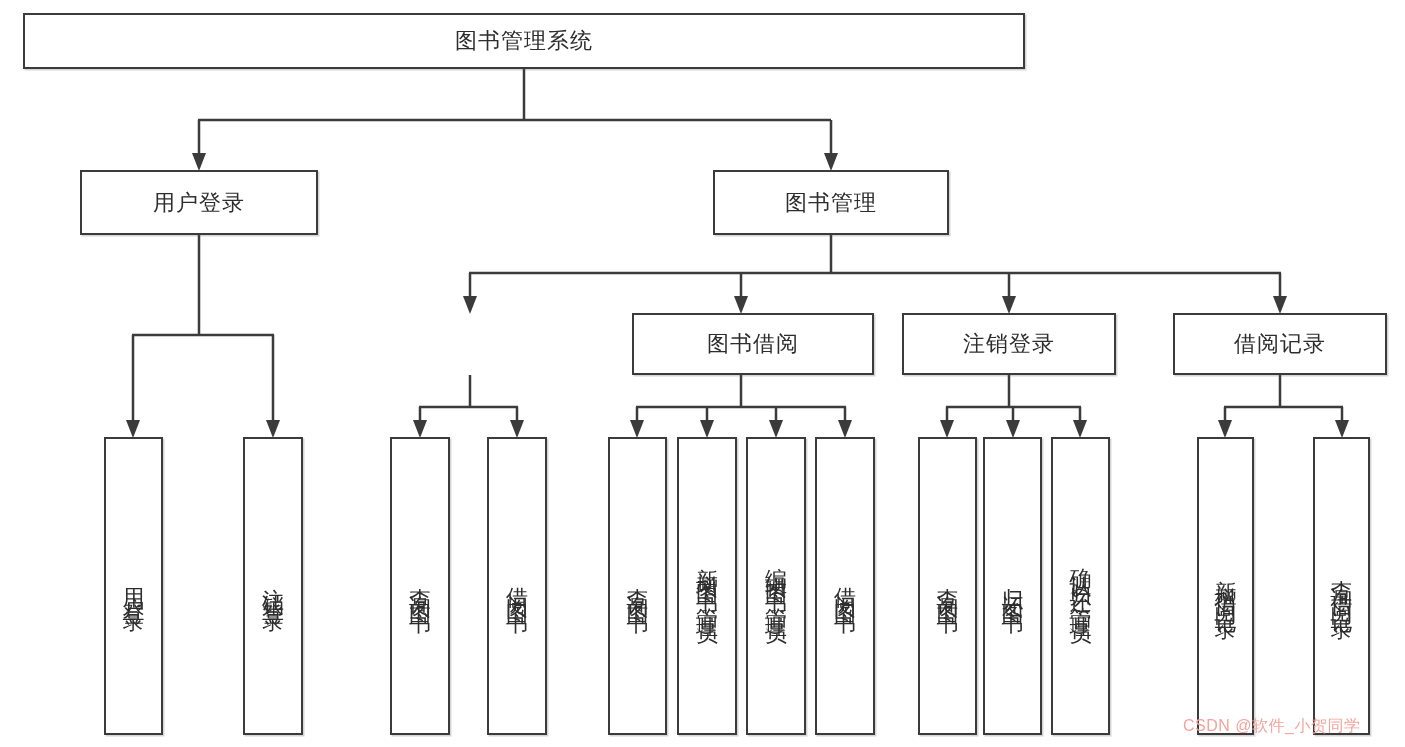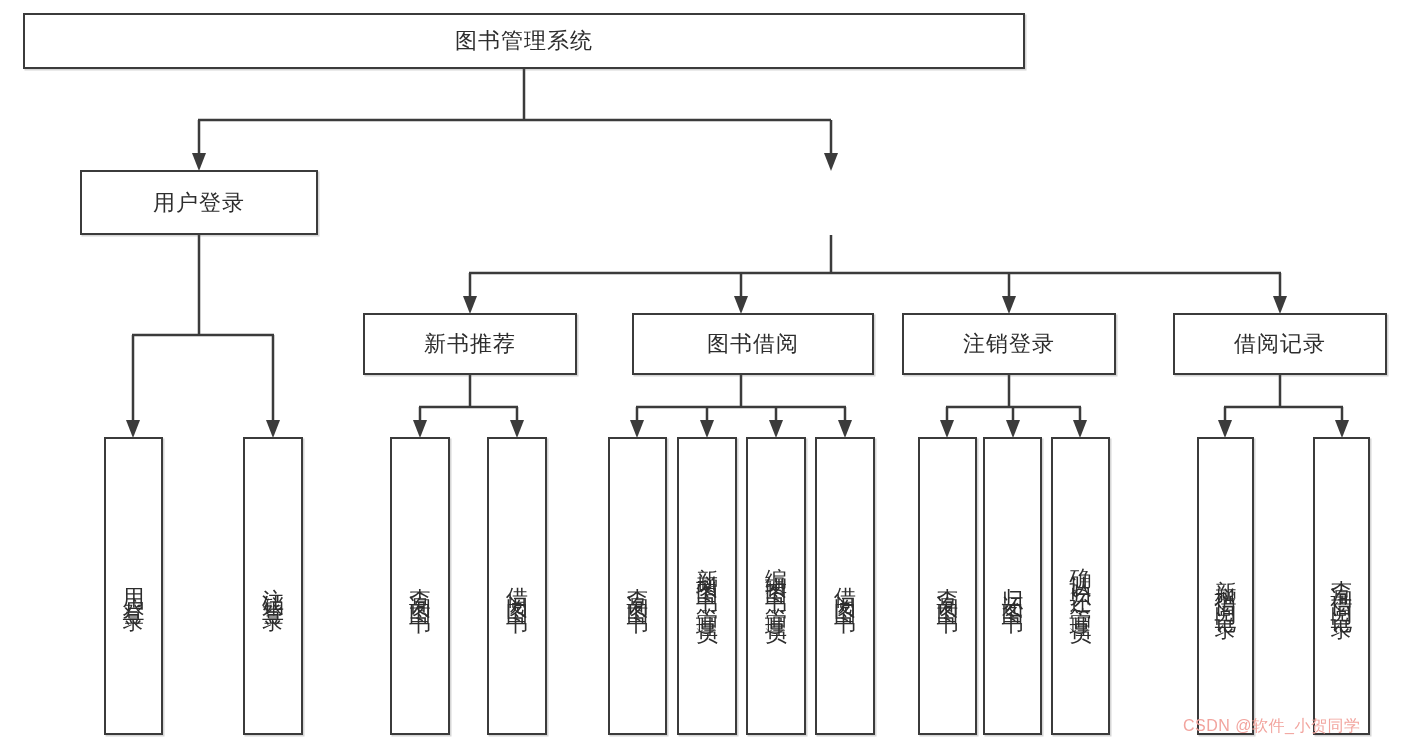--- a/index.html
+++ b/index.html
@@ -88,24 +88,24 @@
     </g>
   </svg>
 
   <div class="node h" style="left:23px;top:13px;width:1002px;height:56px">
     <span class="lbl">图书管理系统</span>
   </div>
 
   <div class="node h" style="left:80px;top:170px;width:238px;height:65px">
     <span class="lbl">用户登录</span>
   </div>
+  <div class="node h" style="left:713px;top:170px;width:236px;height:65px">
+    <span class="lbl">图书管理</span>
+  </div>
 
-  <div class="node h" style="left:363px;top:313px;width:214px;height:62px">
-    <span class="lbl">新书推荐</span>
-  </div>
   <div class="node h" style="left:632px;top:313px;width:242px;height:62px">
     <span class="lbl">图书借阅</span>
   </div>
   <div class="node h" style="left:902px;top:313px;width:214px;height:62px">
     <span class="lbl">注销登录</span>
   </div>
   <div class="node h" style="left:1173px;top:313px;width:214px;height:62px">
     <span class="lbl">借阅记录</span>
   </div>
 

